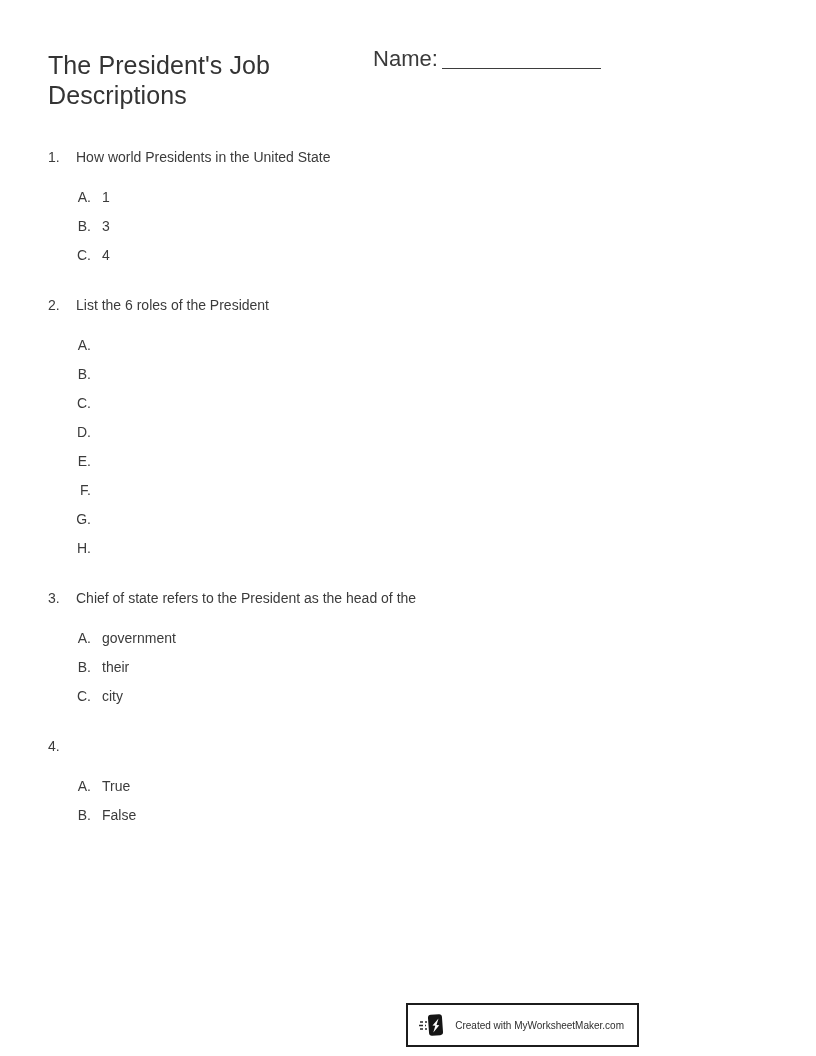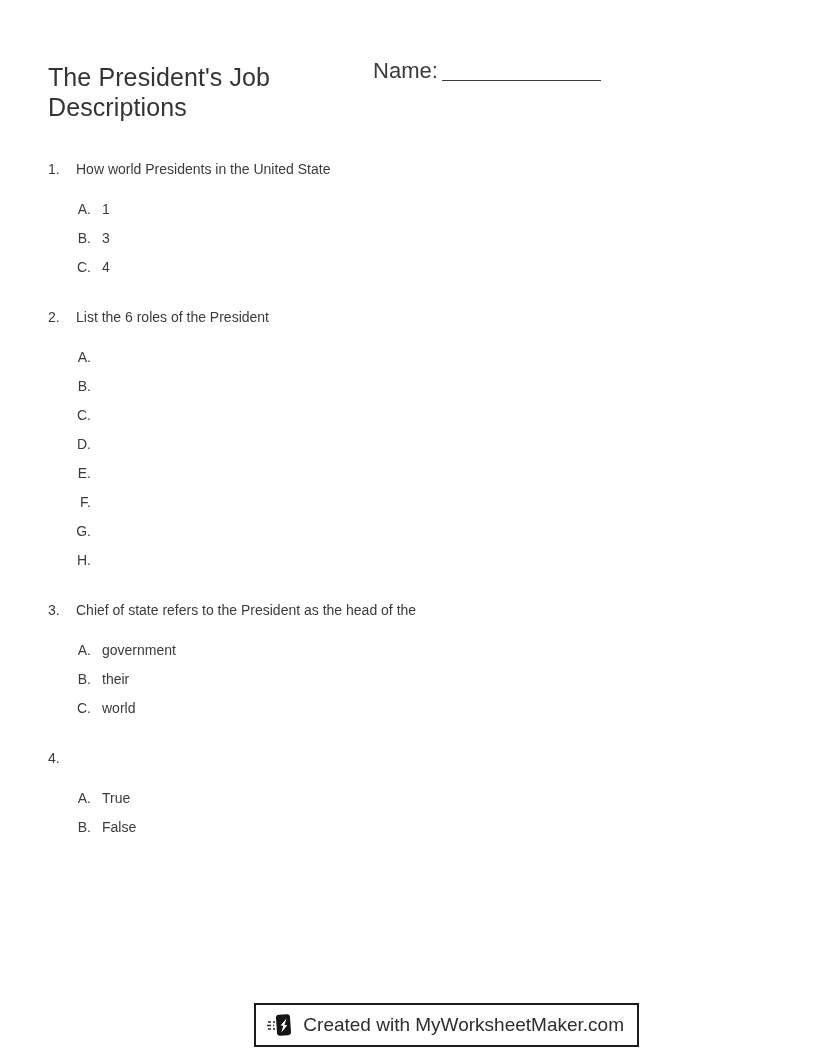--- a/index.html
+++ b/index.html
@@ -14,21 +14,21 @@
     padding: 0;
     background: var(--bg-color);
   }
   .page {
     position: relative;
     width: 649px;
     height: 1056px;
     background: var(--bg-color);
     font-family: "Liberation Sans", "DejaVu Sans", sans-serif;
     color: var(--text-color);
-    padding: 56px 48px;
+    padding: 44px 48px;
     overflow: hidden;
   }
   .header {
     display: flex;
     justify-content: space-between;
     align-items: flex-start;
   }
   .title {
     font-size: 25px;
     font-weight: 500;
@@ -95,21 +95,21 @@
     bottom: 9px;
     height: 44px;
     border: 2px solid var(--border-color);
     background: var(--bg-color);
     display: flex;
     align-items: center;
     padding: 0 13px 0 11px;
     gap: 9px;
   }
   .footer-text {
-    font-size: 19px;
+    font-size: 10px;
     color: #2e2e2e;
     white-space: nowrap;
   }
   .logo-icon { display: inline-flex; }
 </style>
 </head>
 <body>
 
 <div class="page">
 
@@ -199,21 +199,21 @@
           <div class="choice-row">
             <div class="choice-letter">A.</div>
             <div class="choice-text">government</div>
           </div>
           <div class="choice-row">
             <div class="choice-letter">B.</div>
             <div class="choice-text">their</div>
           </div>
           <div class="choice-row">
             <div class="choice-letter">C.</div>
-            <div class="choice-text">world</div>
+            <div class="choice-text">city</div>
           </div>
         </div>
       </div>
       <div class="question">
         <div class="stem-row">
           <div class="q-num">4.</div>
           <div class="stem-text">
           </div>
         </div>
         <div class="choices">

